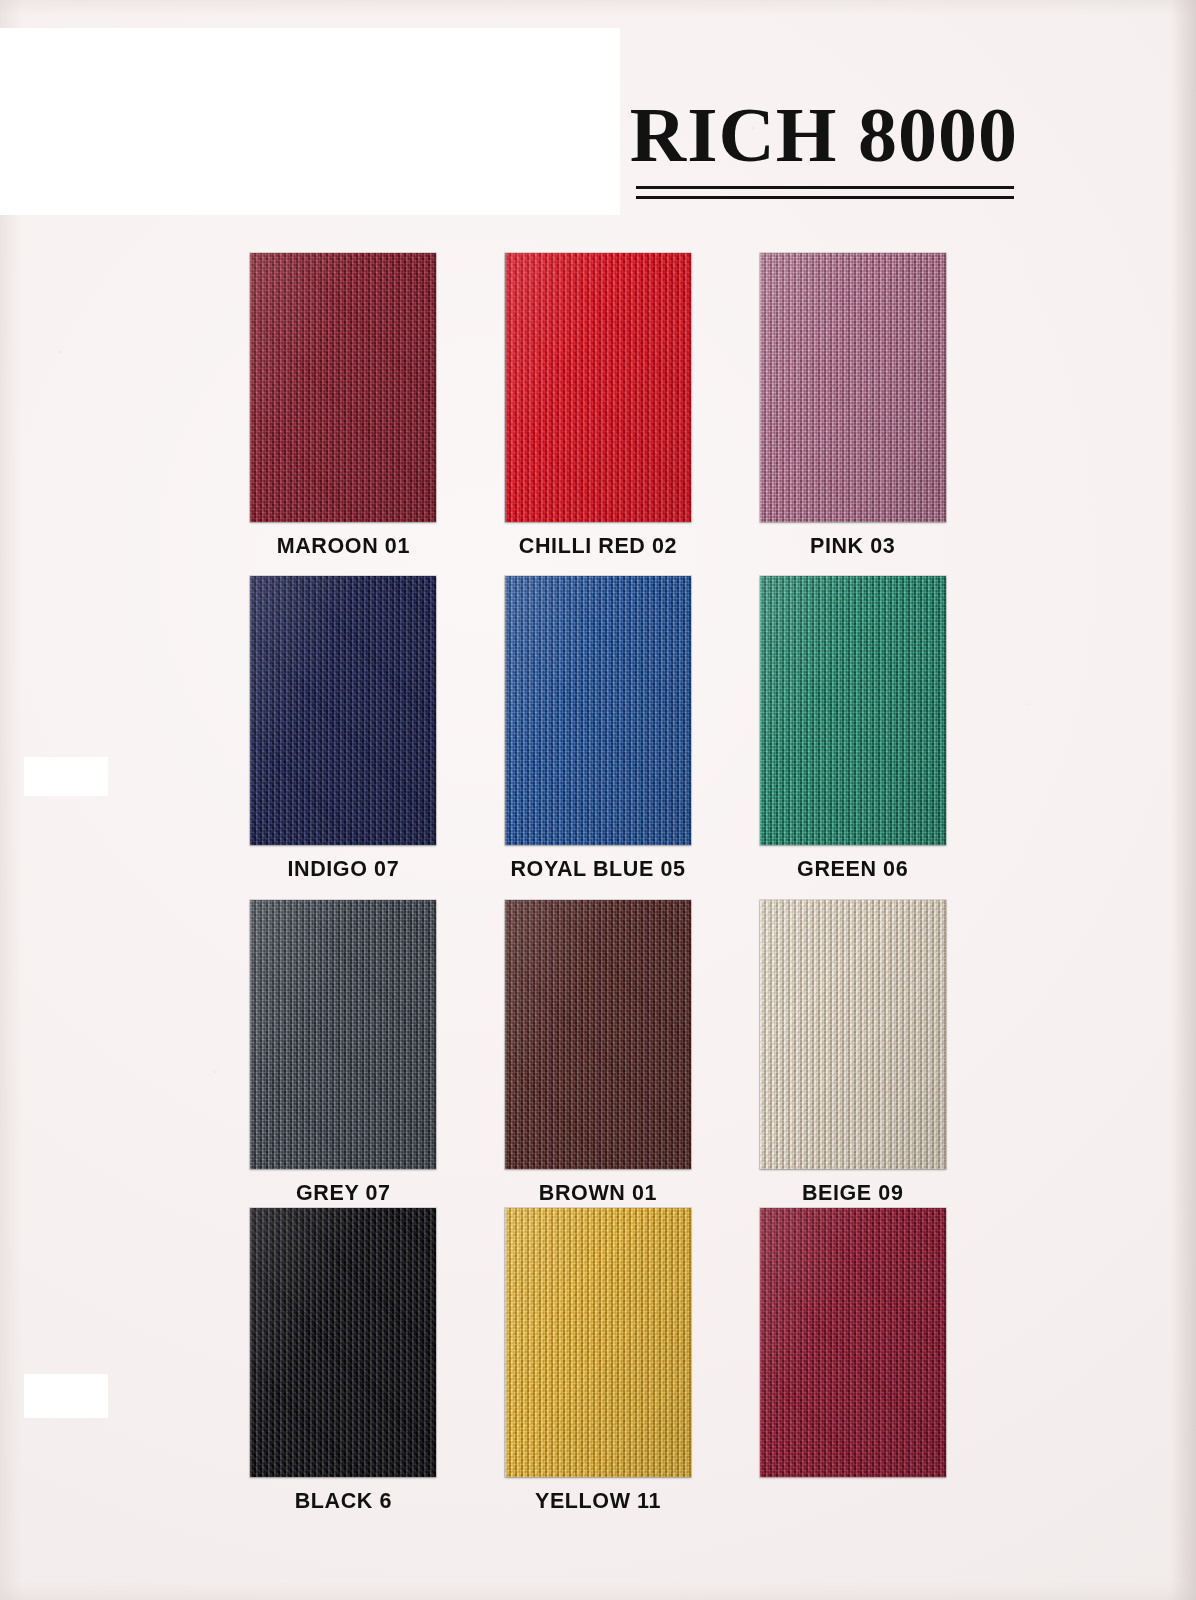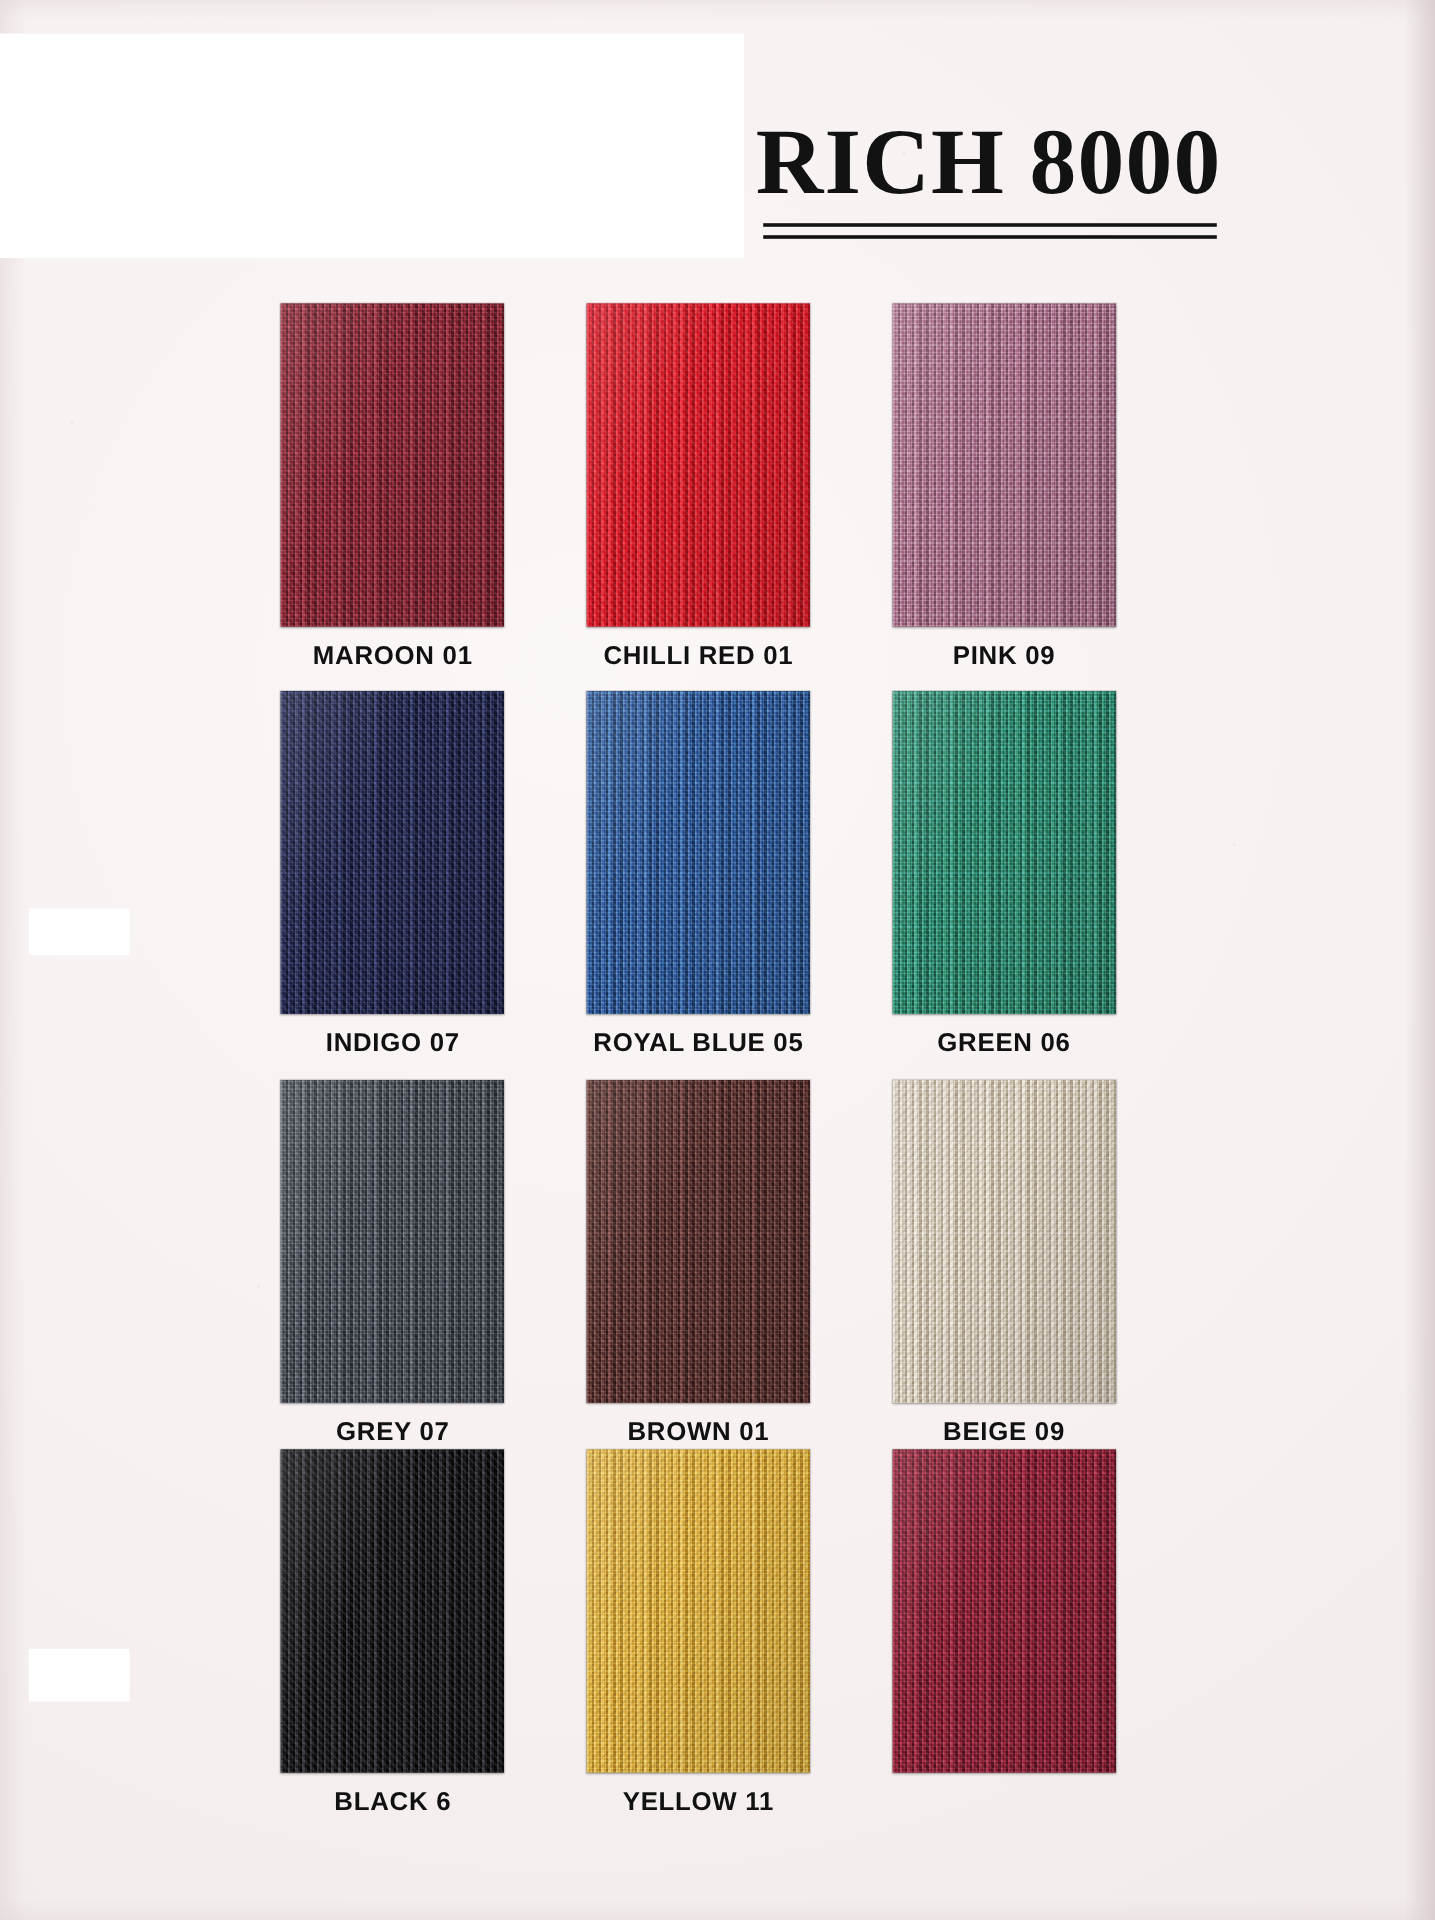--- a/index.html
+++ b/index.html
@@ -80,21 +80,21 @@
     width: 100%;
     height: 3px;
     background: #131313;
   }
   .brand-rules .rule.r1 { top: 0; }
   .brand-rules .rule.r2 { top: 10px; }
 
   
   .grid {
     position: absolute;
-    left: 232px;
+    left: 248px;
     top: 253px;
     width: 700px;
   }
   .row {
     display: flex;
     justify-content: flex-start;
   }
   .cell {
     width: 194px;
     margin-right: 64px;
@@ -196,29 +196,29 @@
           <div class="sheen"></div>
         </div>
         <div class="label">MAROON 01</div>
       </div>
       <div class="cell">
         <div class="swatch" id="sw-1" style="background-color: rgb(217, 23, 38); background-image: repeating-linear-gradient(90deg, rgb(238, 54, 66) 0px, rgb(238, 54, 66) 2px, rgb(217, 23, 38) 2px, rgb(217, 23, 38) 4px, rgb(179, 15, 28) 4px, rgb(179, 15, 28) 6px), repeating-linear-gradient(0deg, rgba(255, 255, 255, 0.18) 0px, rgba(255, 255, 255, 0.18) 2px, rgba(0, 0, 0, 0) 2px, rgba(0, 0, 0, 0) 4px, rgba(0, 0, 0, 0.22) 4px, rgba(0, 0, 0, 0.22) 6px); background-blend-mode: normal, overlay;">
           <div class="weave"></div>
           <div class="slub"></div>
           <div class="sheen"></div>
         </div>
-        <div class="label">CHILLI RED 01</div>
+        <div class="label">CHILLI RED 02</div>
       </div>
       <div class="cell">
         <div class="swatch" id="sw-2" style="background-color: rgb(174, 119, 146); background-image: repeating-linear-gradient(90deg, rgb(196, 143, 168) 0px, rgb(196, 143, 168) 2px, rgb(174, 119, 146) 2px, rgb(174, 119, 146) 4px, rgb(148, 97, 123) 4px, rgb(148, 97, 123) 6px), repeating-linear-gradient(0deg, rgba(255, 255, 255, 0.18) 0px, rgba(255, 255, 255, 0.18) 2px, rgba(0, 0, 0, 0) 2px, rgba(0, 0, 0, 0) 4px, rgba(0, 0, 0, 0.22) 4px, rgba(0, 0, 0, 0.22) 6px); background-blend-mode: normal, overlay;">
           <div class="weave"></div>
           <div class="slub"></div>
           <div class="sheen"></div>
         </div>
-        <div class="label">PINK 09</div>
+        <div class="label">PINK 03</div>
       </div>
     </div>
 
     <div class="row r2">
       <div class="cell">
         <div class="swatch" id="sw-3" style="background-color: rgb(35, 40, 80); background-image: repeating-linear-gradient(90deg, rgb(58, 64, 112) 0px, rgb(58, 64, 112) 2px, rgb(35, 40, 80) 2px, rgb(35, 40, 80) 4px, rgb(22, 26, 56) 4px, rgb(22, 26, 56) 6px), repeating-linear-gradient(0deg, rgba(255, 255, 255, 0.18) 0px, rgba(255, 255, 255, 0.18) 2px, rgba(0, 0, 0, 0) 2px, rgba(0, 0, 0, 0) 4px, rgba(0, 0, 0, 0.22) 4px, rgba(0, 0, 0, 0.22) 6px); background-blend-mode: normal, overlay;">
           <div class="weave"></div>
           <div class="slub"></div>
           <div class="sheen"></div>
         </div>

